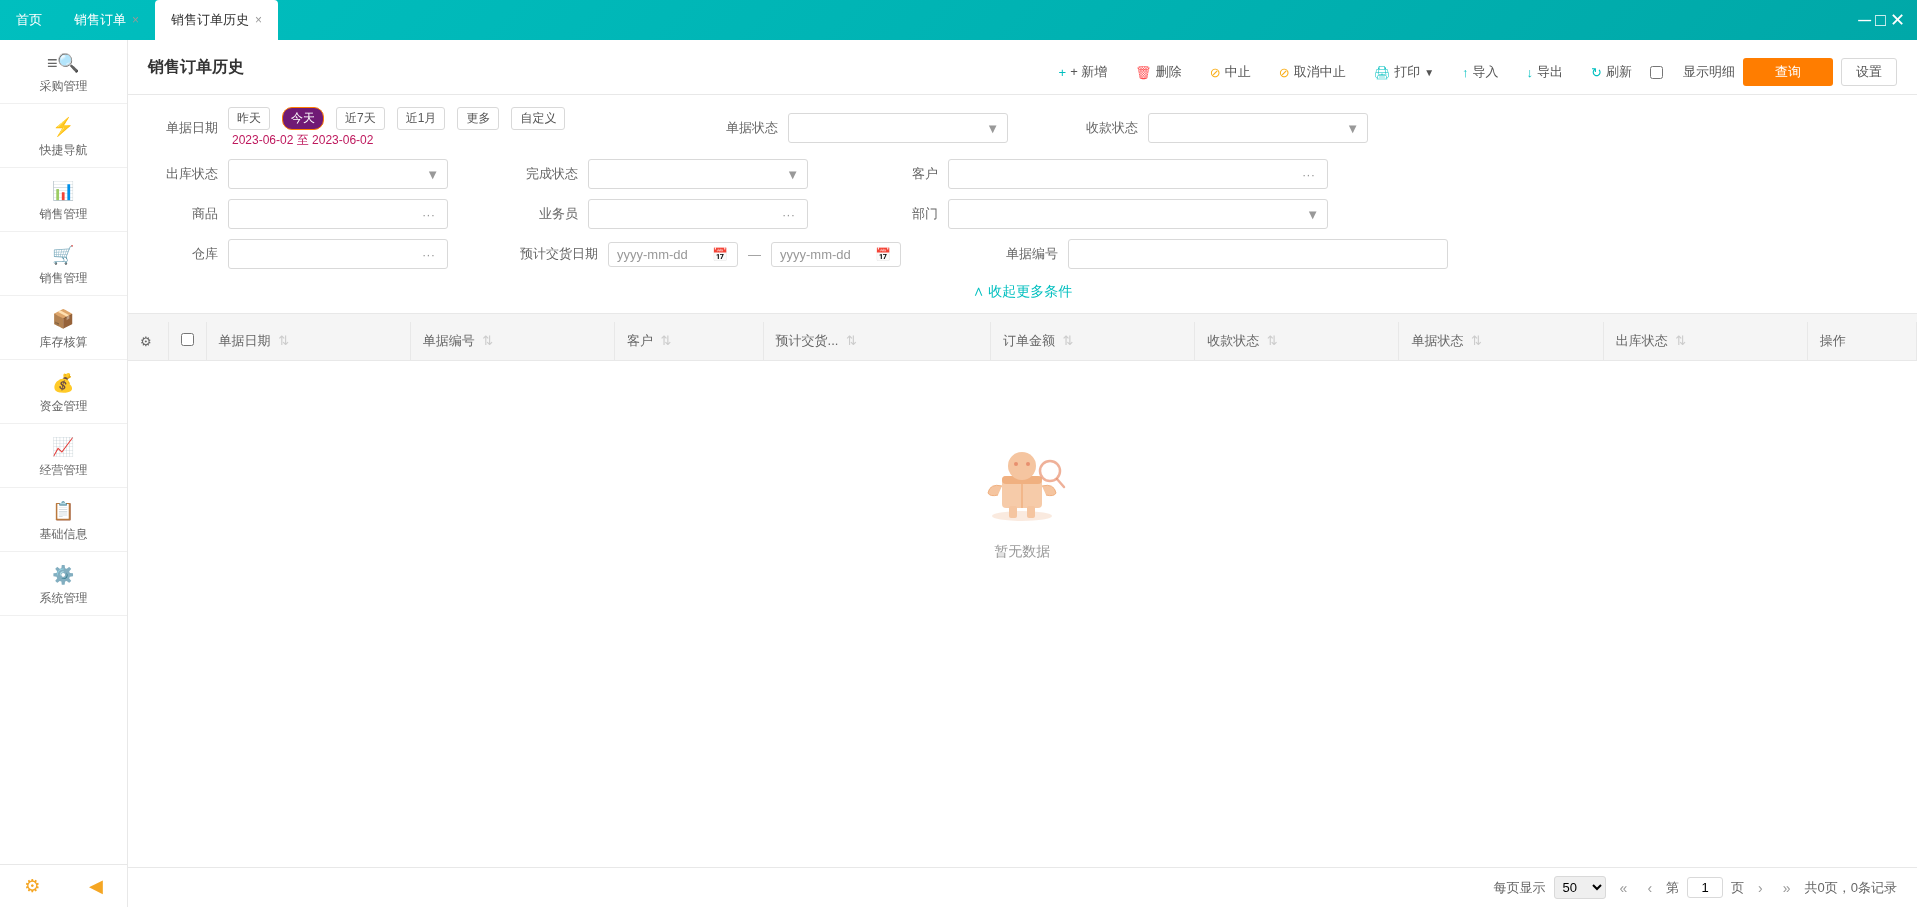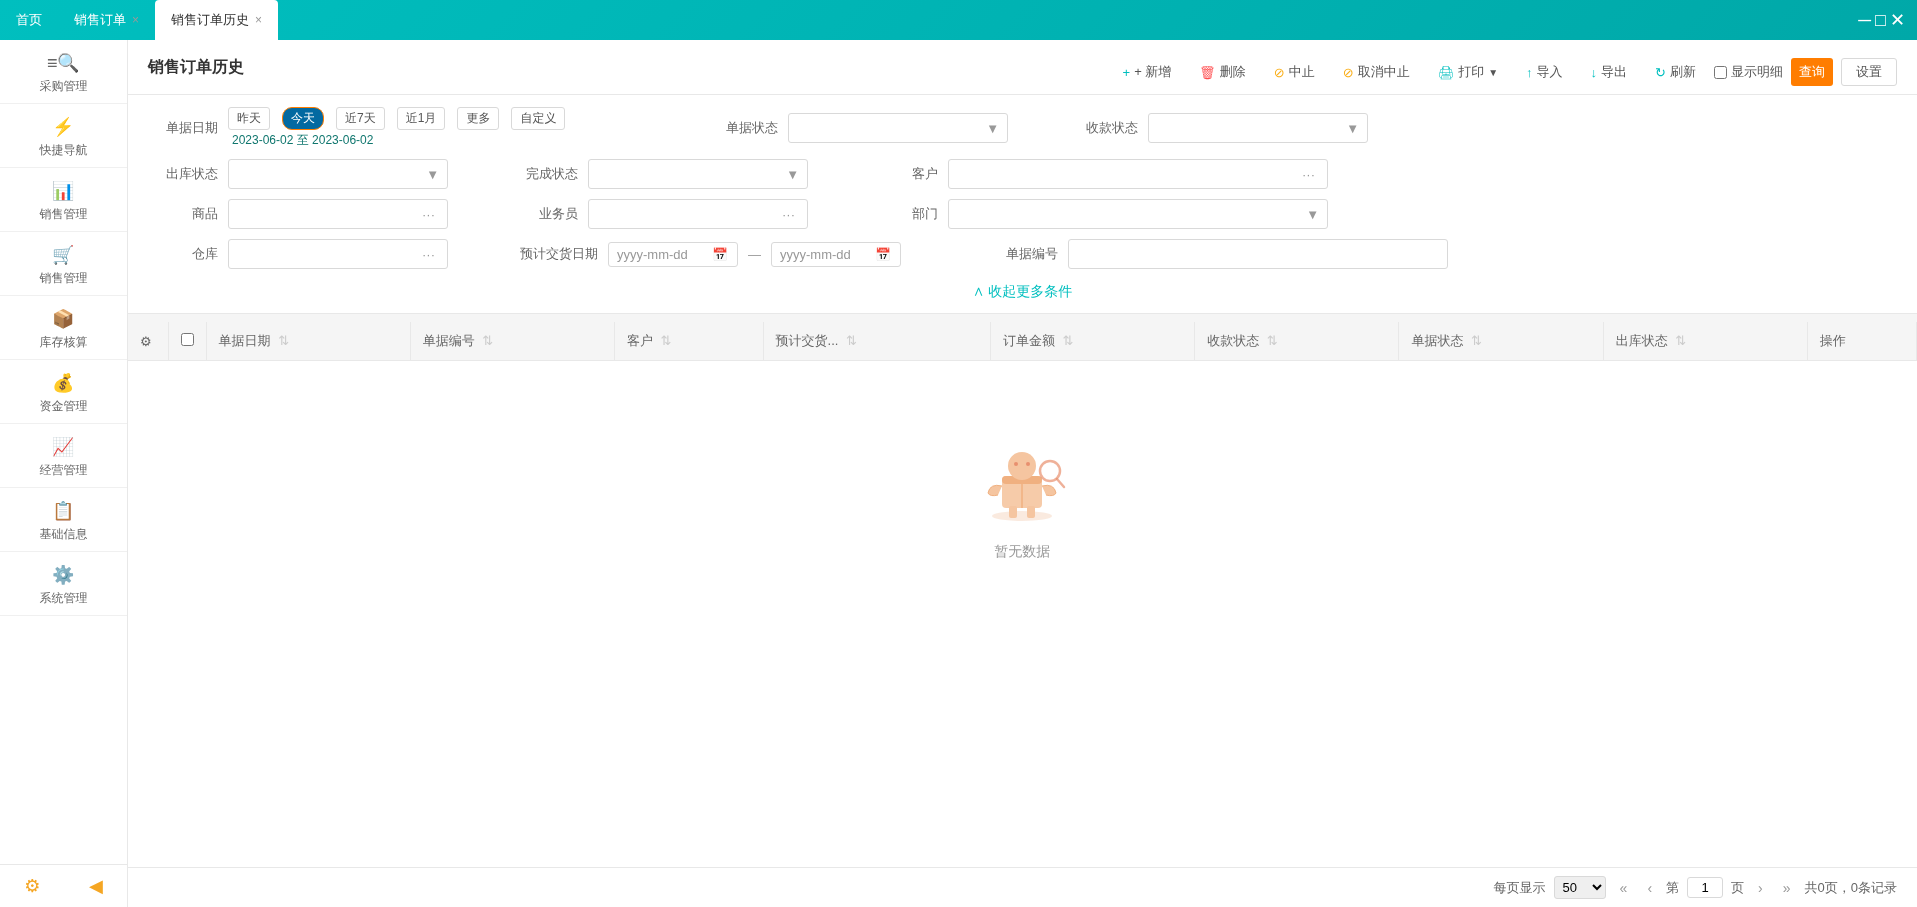--- a/index.html
+++ b/index.html
@@ -121,38 +121,38 @@
       background: none;
       cursor: pointer;
       color: #555;
       font-size: 13px;
       white-space: nowrap;
     }
     .btn-query {
       background: #ff7d00;
       color: #fff;
       border: none;
-      padding: 5px 8px;
+      padding: 5px 32px;
       border-radius: 3px;
       cursor: pointer;
       font-size: 13px;
     }
     .btn-setting {
       background: #fff;
       color: #555;
       border: 1px solid #d9d9d9;
       padding: 4px 14px;
       border-radius: 3px;
       cursor: pointer;
       font-size: 13px;
     }
     .display-toggle {
       display: flex;
       align-items: center;
-      gap: 4px;
+      gap: 20px;
       font-size: 13px;
       color: #555;
     }
 
     
     .filter-area {
       background: #fff;
       padding: 12px 20px;
       border-bottom: 1px solid #e8e8e8;
     }
@@ -185,28 +185,28 @@
     .date-btn {
       padding: 2px 8px;
       border: 1px solid #d9d9d9;
       background: #fff;
       border-radius: 3px;
       cursor: pointer;
       font-size: 12px;
       color: #555;
     }
     .date-btn.active {
-      background: #0369a1;
+      background: #701a75;
       color: #fff;
       border-color: #ff7d00;
       border-radius: 10px;
     }
     .date-range {
       font-size: 12px;
-      color: #0f766e;
+      color: #be185d;
       margin-top: 2px;
       margin-left: 4px;
     }
     .filter-select {
       width: 100%;
       border: 1px solid #d9d9d9;
       border-radius: 3px;
       padding: 4px 8px;
       background: #fff;
       font-size: 13px;

